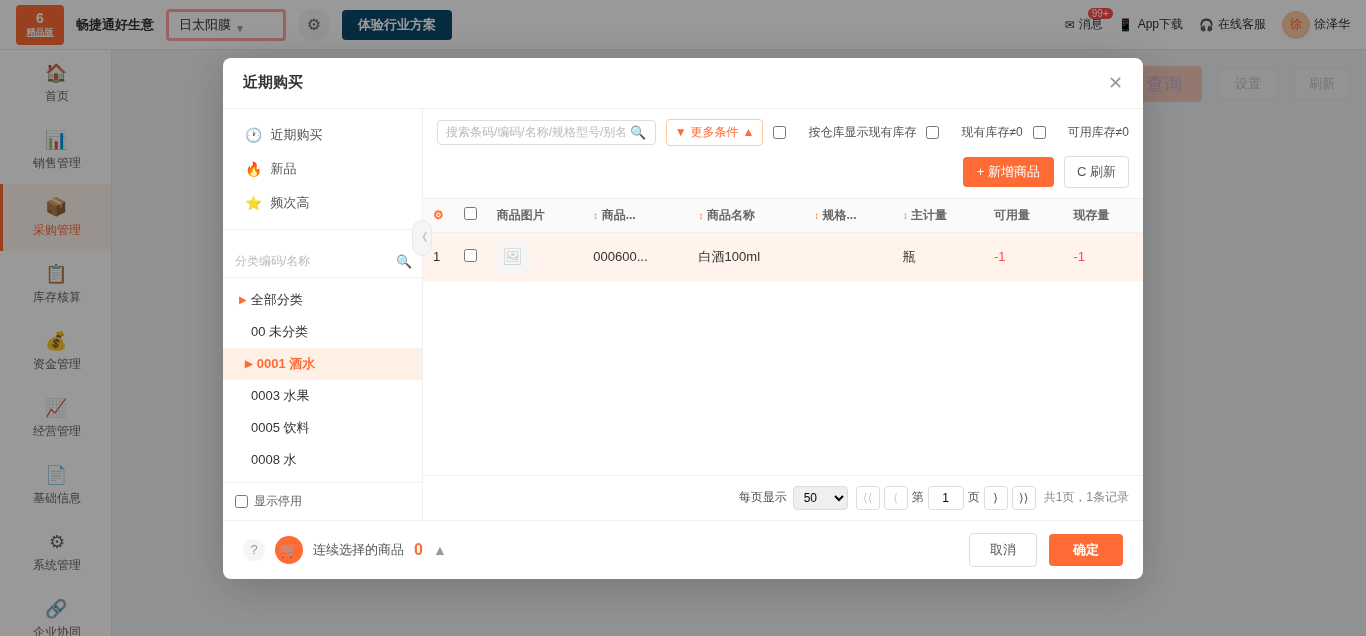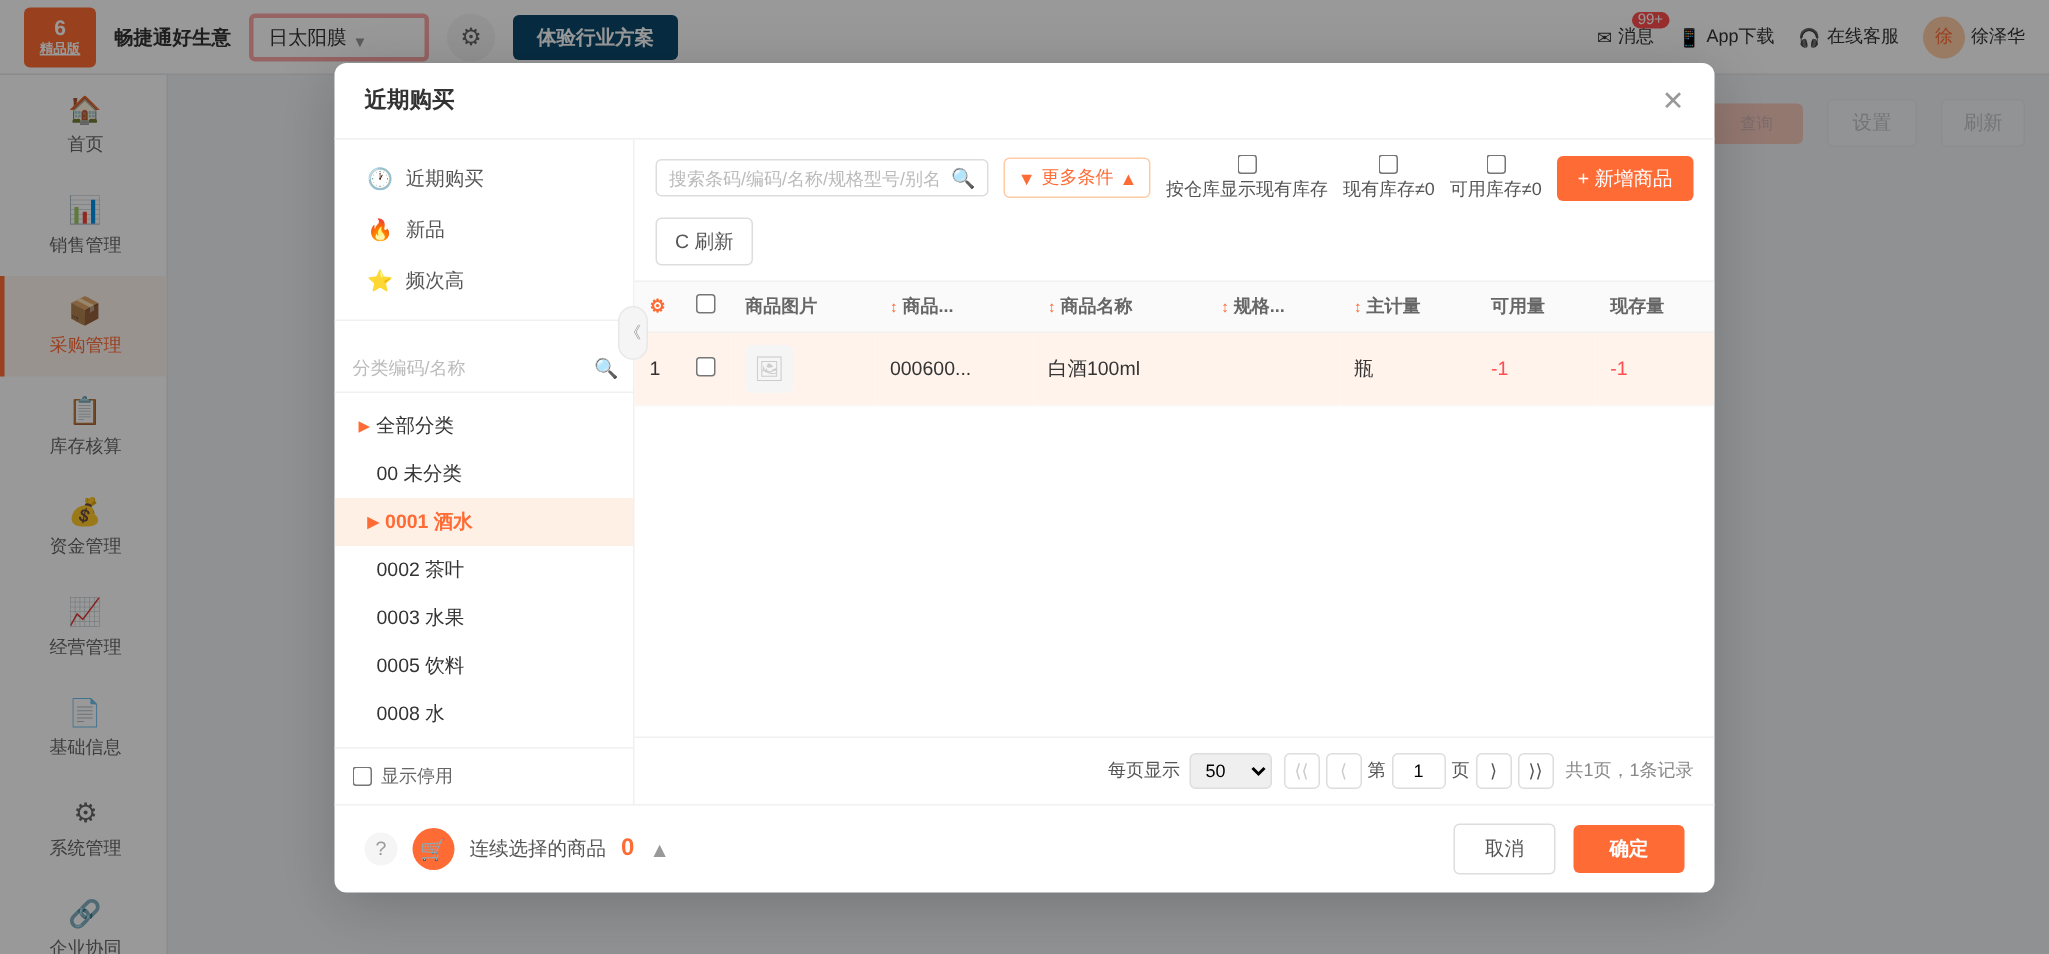--- a/index.html
+++ b/index.html
@@ -125,21 +125,21 @@
     }
     .search-box input {
       border: none; outline: none; font-size: 12px; flex: 1; color: #333; background: transparent;
     }
     .search-box input::placeholder { color: #bbb; }
     .filter-btn {
       display: flex; align-items: center; gap: 4px;
       color: #ff6b35; font-size: 12px; cursor: pointer; padding: 4px 8px;
       border: 1px solid #ffcba4; border-radius: 4px;
     }
-    .checkbox-group { display: flex; align-items: center; gap: 2px; font-size: 12px; color: #555; flex-direction: column; }
+    .checkbox-group { display: flex; align-items: center; gap: 22px; font-size: 12px; color: #555; }
     .checkbox-group input { cursor: pointer; }
     .btn-add {
       background: #ff6b35; color: #fff; border: none; border-radius: 4px;
       padding: 6px 14px; cursor: pointer; font-size: 13px; margin-left: auto;
       display: flex; align-items: center; gap: 4px;
     }
     .btn-refresh {
       background: #fff; color: #555; border: 1px solid #ddd; border-radius: 4px;
       padding: 6px 12px; cursor: pointer; font-size: 13px;
       display: flex; align-items: center; gap: 4px;
@@ -203,21 +203,21 @@
       padding: 7px 24px; cursor: pointer; font-size: 13px; font-weight: bold;
     }
 
     
     .modal-table::-webkit-scrollbar { width: 6px; }
     .modal-table::-webkit-scrollbar-thumb { background: #ddd; border-radius: 3px; }
 
     
     .bg-page { padding: 16px; }
     .page-header { display: flex; align-items: center; justify-content: space-between; margin-bottom: 12px; }
-    .btn-query { background: #ff6b35; color: #7f1d1d; border: none; border-radius: 4px; padding: 6px 20px; cursor: pointer; font-size: 11px; }
+    .btn-query { background: #ff6b35; color: #4c1d95; border: none; border-radius: 4px; padding: 6px 20px; cursor: pointer; font-size: 18px; }
     .btn-setting { background: #fff; color: #555; border: 1px solid #ddd; border-radius: 4px; padding: 6px 16px; cursor: pointer; font-size: 13px; margin-left: 8px; }
     .btn-refresh2 { background: #fff; color: #555; border: 1px solid #ddd; border-radius: 4px; padding: 6px 14px; cursor: pointer; font-size: 13px; margin-left: 8px; }
   </style>
 </head>
 <body>
 
 <div class="navbar">
   <div class="navbar-logo">
     <span class="logo-top">6</span>
     <span style="font-size:9px;text-decoration:underline;">精品版</span>
@@ -343,23 +343,20 @@
           <div class="category-item">
             <span style="font-size:10px; color:#ff6b35;">▶</span>
             <span>全部分类</span>
           </div>
           <div class="category-item" style="padding-left:28px;">
             <span>00 未分类</span>
           </div>
           <div class="category-item active" style="padding-left:22px;">
             <span class="arrow">▶</span>
             <span>0001 酒水</span>
-          </div>
-          <div class="category-item" style="padding-left:28px;">
-            <span>0002 茶叶</span>
           </div>
           <div class="category-item" style="padding-left:28px;">
             <span>0003 水果</span>
           </div>
           <div class="category-item" style="padding-left:28px;">
             <span>0005 饮料</span>
           </div>
           <div class="category-item" style="padding-left:28px;">
             <span>0008 水</span>
           </div>

